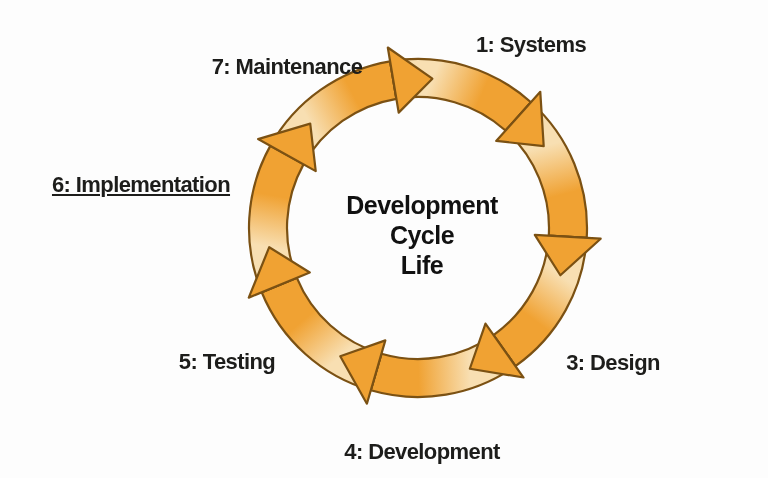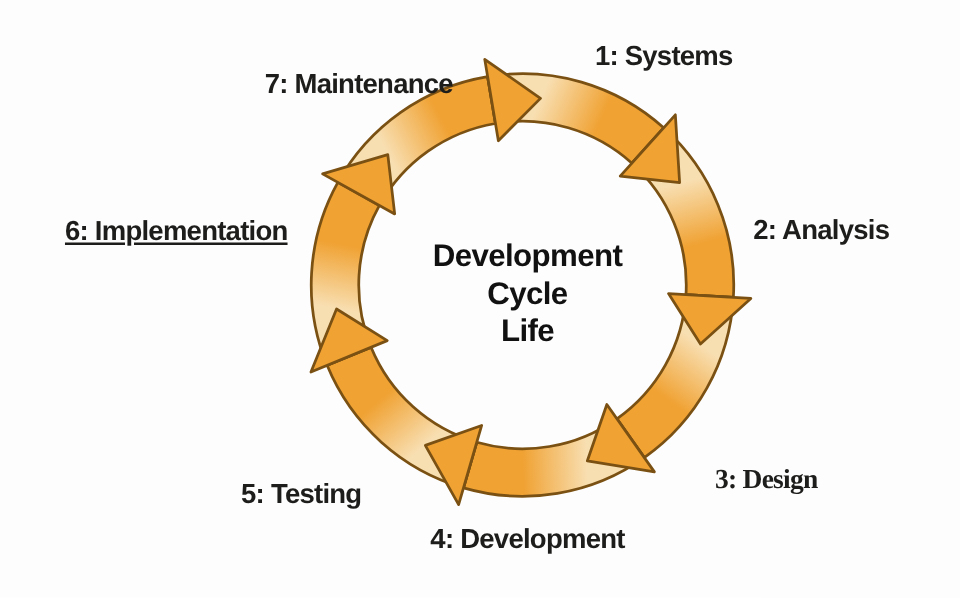--- a/index.html
+++ b/index.html
@@ -103,20 +103,19 @@
       <path d="M 258.06,139.08 L 310.23,123.67 L 315.74,171.15 Z" fill="#F0A233" stroke="#7B5113" stroke-width="2.2" stroke-linejoin="round"></path>
     </svg>
 
   <div class="center-title">
     <div>Development</div>
     <div>Cycle</div>
     <div>Life</div>
   </div>
 
   <div class="stage-label" style="left:531px; top:45px;">1: Systems</div>
-  <div class="stage-label" style="left:657px; top:184px;">2: Analysis</div>
-  <div class="stage-label" style="left:613px; top:383px;font-family:Liberation Serif, serif;">3: Design</div>
-  <div class="stage-label" style="left:422px; top:431px;text-align:center;">4: Development</div>
-  <div class="stage-label" style="left:241px; top:362px;margin-top:33px;">5: Testing</div>
+  <div class="stage-label" style="left:613px; top:363px;">3: Design</div>
+  <div class="stage-label" style="left:422px; top:452px;text-align:center;">4: Development</div>
+  <div class="stage-label" style="left:227px; top:362px;">5: Testing</div>
   <div class="stage-label" style="left:141px; top:185px;text-decoration:underline;">6: Implementation</div>
   <div class="stage-label" style="left:287px; top:31px;margin-top:36px;">7: Maintenance</div>
 
 </div>
 
 </body></html>

